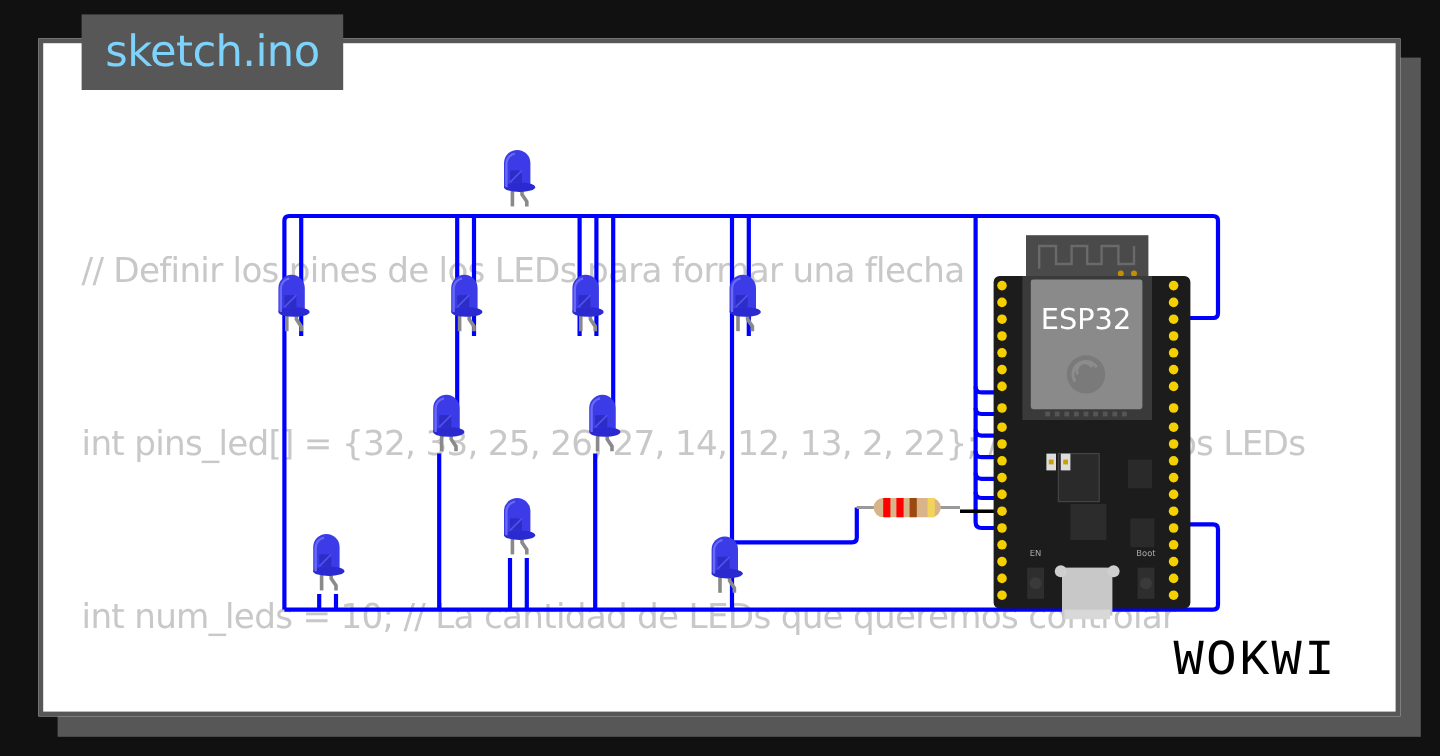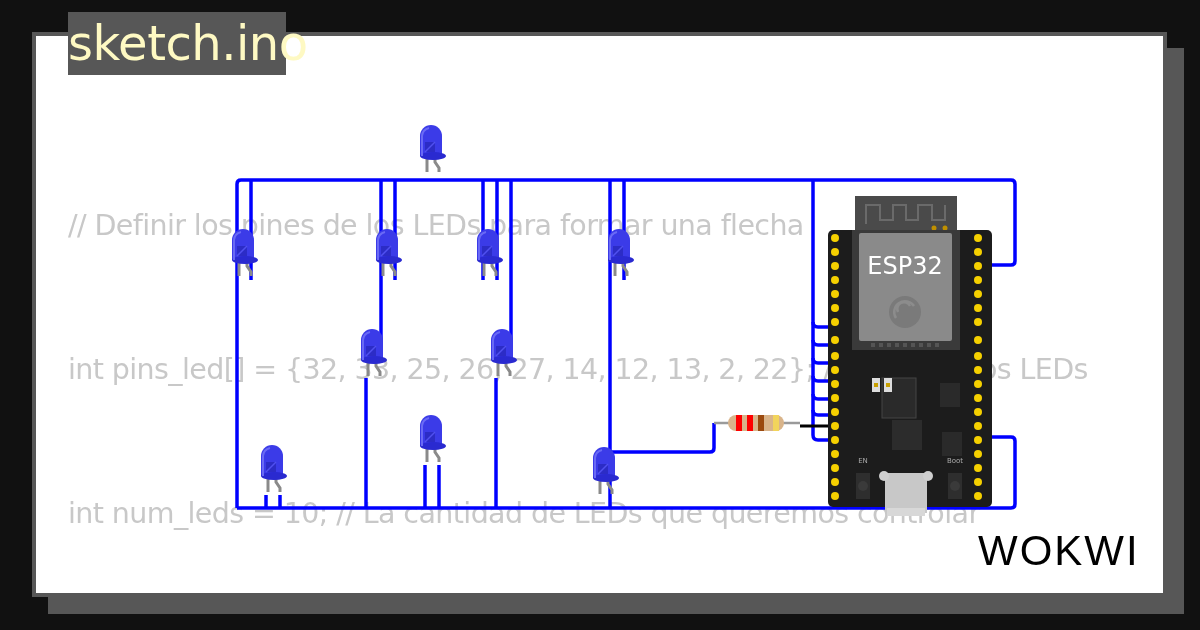--- a/index.html
+++ b/index.html
@@ -11,35 +11,35 @@
   .shadow-panel {
     position: absolute; left: 48px; top: 48px; width: 1136px; height: 566px;
     background: #575757;
   }
   .card {
     position: absolute; left: 32px; top: 32px; width: 1127px; height: 557px;
     background: #ffffff; border: 4px solid #575757; overflow: hidden;
   }
   .file-tab {
     position: absolute; left: 68px; top: 12px; height: 63px; width: 218px;
-    background: #575757; color: #fef9c3; font-size: 48px;
+    background: #575757; color: #7dd3fc; font-size: 36px;
     line-height: 63px; text-align: center; z-index: 5;
     font-family: "DejaVu Sans", sans-serif; letter-spacing: -0.5px;
   }
   .code {
     position: absolute; left: 32px; top: 70px; margin: 0;
     font-family: "DejaVu Sans", sans-serif; font-size: 28.5px;
     line-height: 48px; color: #c8c8c8; white-space: pre;
     letter-spacing: -0.6px;
   }
   .code .line { display: block; height: 48px; }
   .circuit { position: absolute; left: 0; top: 0; width: 1200px; height: 630px; z-index: 3; }
   .logo {
     position: absolute; left: 978px; top: 527px; z-index: 4;
-    font-family: Liberation Sans, sans-serif; font-size: 42px; color: #000;
+    font-family: Liberation Mono, monospace; font-size: 42px; color: #000;
     letter-spacing: 2px; font-weight: normal; text-align: center;
   }
 </style>
 </head>
 <body>
 
 <div class="shadow-panel"></div>
 <div class="card">
   <div class="code">
     <span class="line">// Definir los pines de los LEDs para formar una flecha</span>

